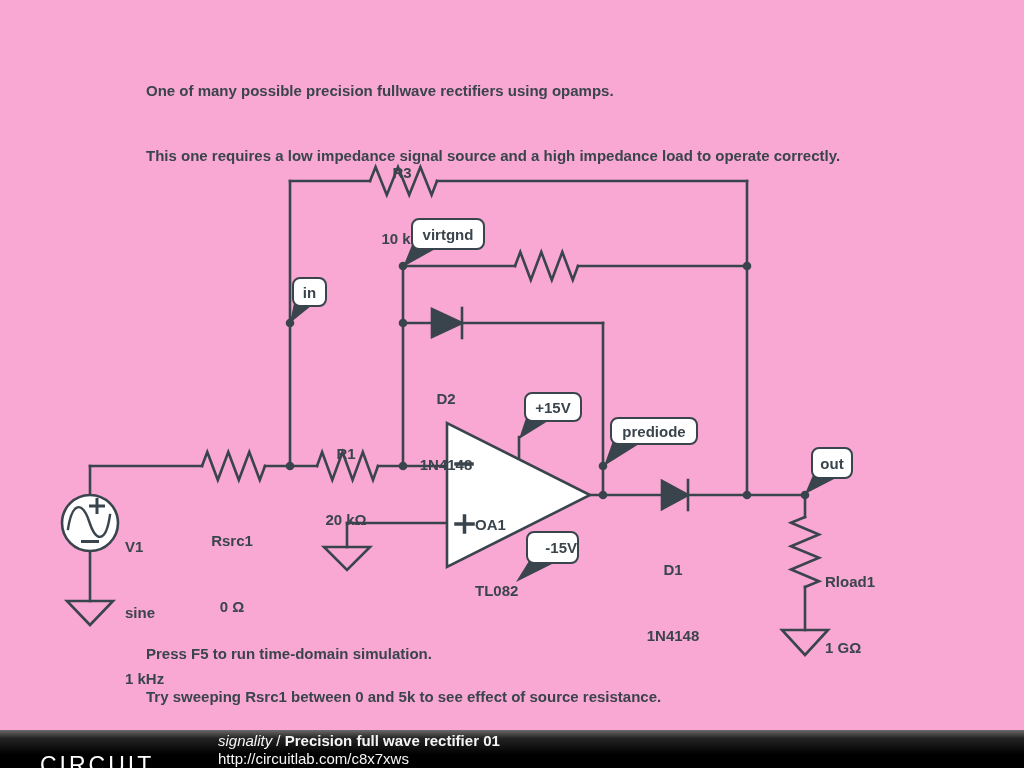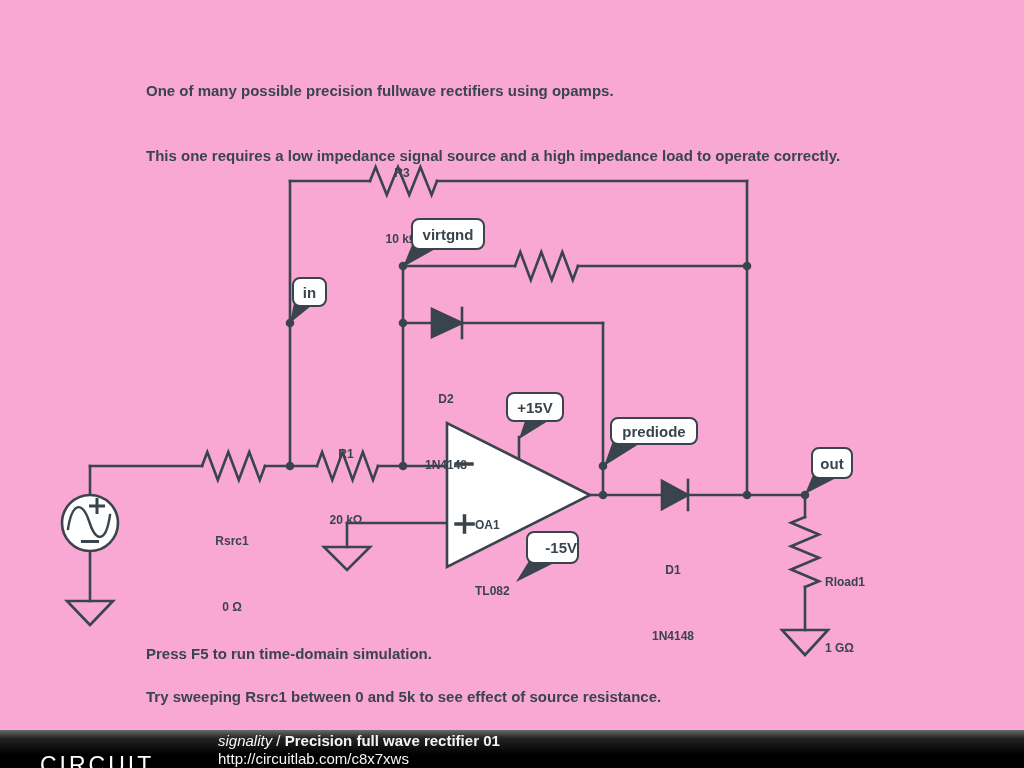--- a/index.html
+++ b/index.html
@@ -2,21 +2,21 @@
 <html style="--ink: #3a444c;"><head>
 <meta charset="utf-8">
 <style>
   :root { --ink:#3a444c; }
   html,body { margin:0; padding:0; background:#fff; }
   #stage {
     position:relative; width:1024px; height:768px; background:#f9a8d4;
     font-family:Liberation Sans, sans-serif; overflow:hidden; color:var(--ink);padding-left:43px;
   }
   #schematic-svg { position:absolute; left:0; top:0; color:var(--ink); }
-  .lbl { position:absolute; font-weight:bold; font-size:12px; line-height:22px;
+  .lbl { position:absolute; font-weight:bold; font-size:15px; line-height:22px;
          color:var(--ink); white-space:pre; }
   .ctr { text-align:center; }
   .flag { position:absolute; box-sizing:border-box; border:2.5px solid var(--ink);
           border-radius:8px; background:#fff; color:var(--ink); font-weight:bold;
           font-size:15px; display:flex; align-items:center; justify-content:center;
           white-space:nowrap; }
   .note { position:absolute; font-weight:bold; font-size:15px; line-height:21.5px;
           color:var(--ink); white-space:pre; }
   #footer { position:absolute; left:0; top:730px; width:1024px; height:38px;
             background:linear-gradient(180deg,#6a6a6a 0%, #232323 22%, #000 65%);
@@ -150,32 +150,37 @@
     <div>1N4148</div>
   </div>
   <div class="lbl ctr" style="left:623px; top:515px; width:100px;">
     <div>D1</div>
     <div>1N4148</div>
   </div>
   <div class="lbl" style="left:475px; top:470px;">
     <div>OA1</div>
     <div>TL082</div>
   </div>
+  <div class="lbl" style="left:125px; top:492px;">
+    <div>V1</div>
+    <div>sine</div>
+    <div>1 kHz</div>
+  </div>
   <div class="lbl" style="left:825px; top:527px;">
     <div>Rload1</div>
     <div>1 GΩ</div>
   </div>
 
   <div class="flag" style="left:292px; top:277px; width:35px; height:30px;">
     <span>in</span>
   </div>
   <div class="flag" style="left:411px; top:218px; width:74px; height:32px;">
     <span>virtgnd</span>
   </div>
-  <div class="flag" style="left:506px; top:392px; width:58px; height:30px;">
+  <div class="flag" style="left:524px; top:392px; width:58px; height:30px;">
     <span>+15V</span>
   </div>
   <div class="flag" style="left:526px; top:531px; width:53px; height:33px;justify-content:flex-end;">
     <span>-15V</span>
   </div>
   <div class="flag" style="left:610px; top:417px; width:88px; height:28px;">
     <span>prediode</span>
   </div>
   <div class="flag" style="left:811px; top:447px; width:42px; height:32px;">
     <span>out</span>

